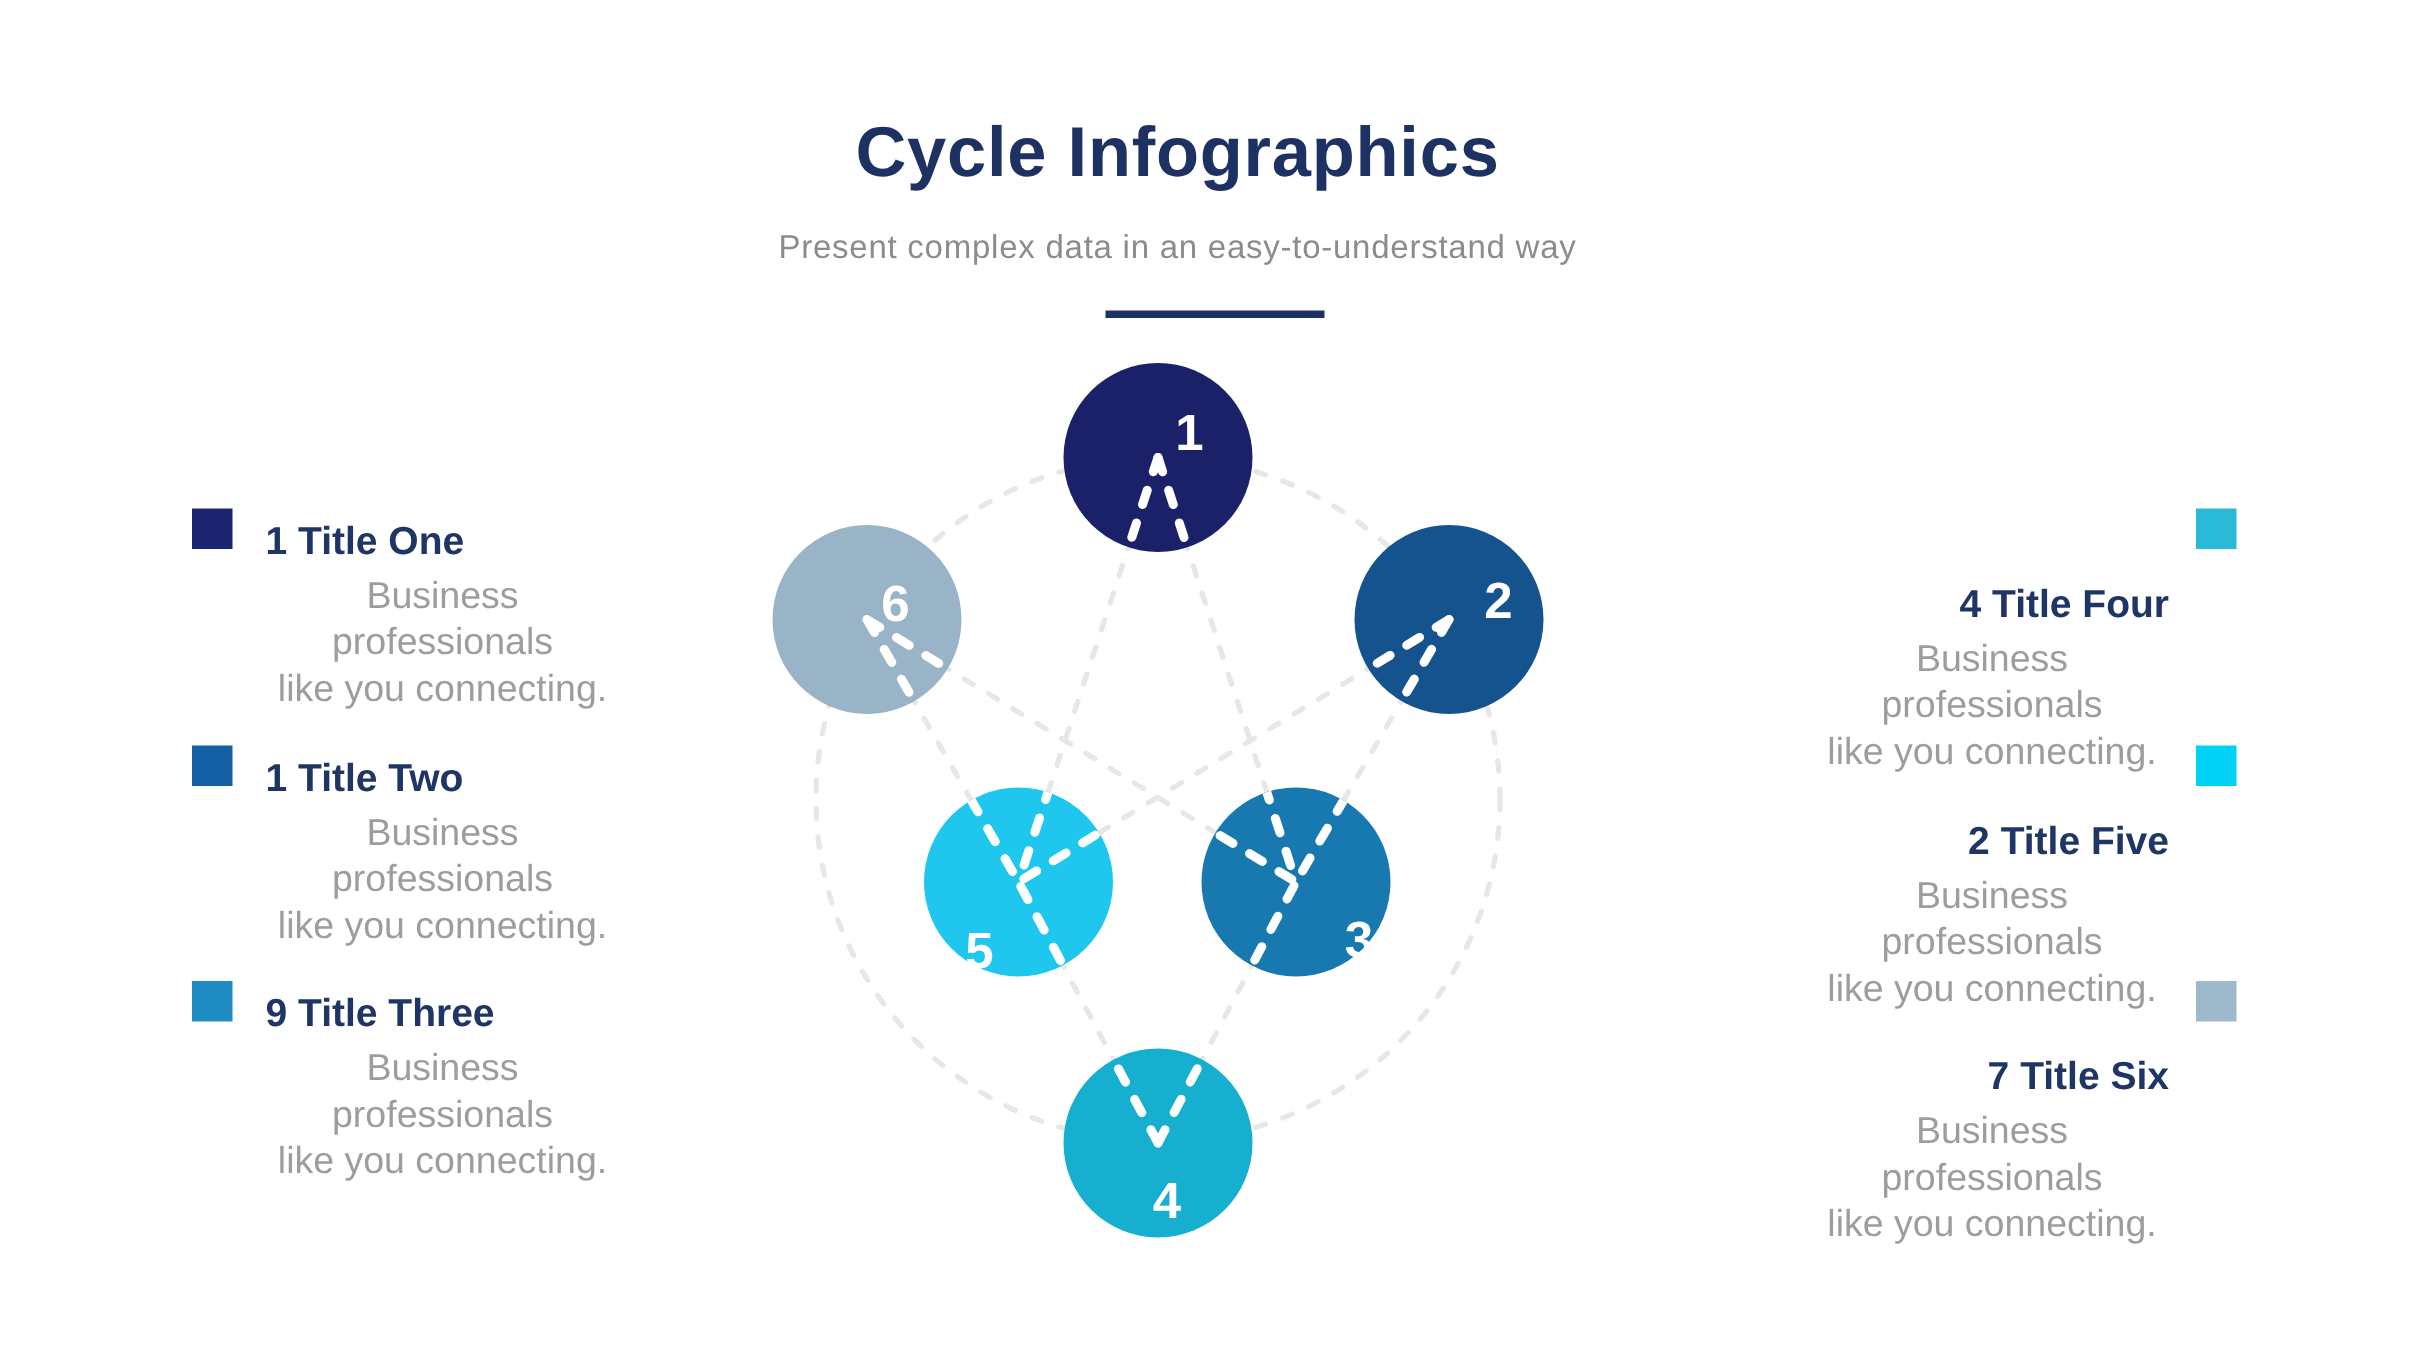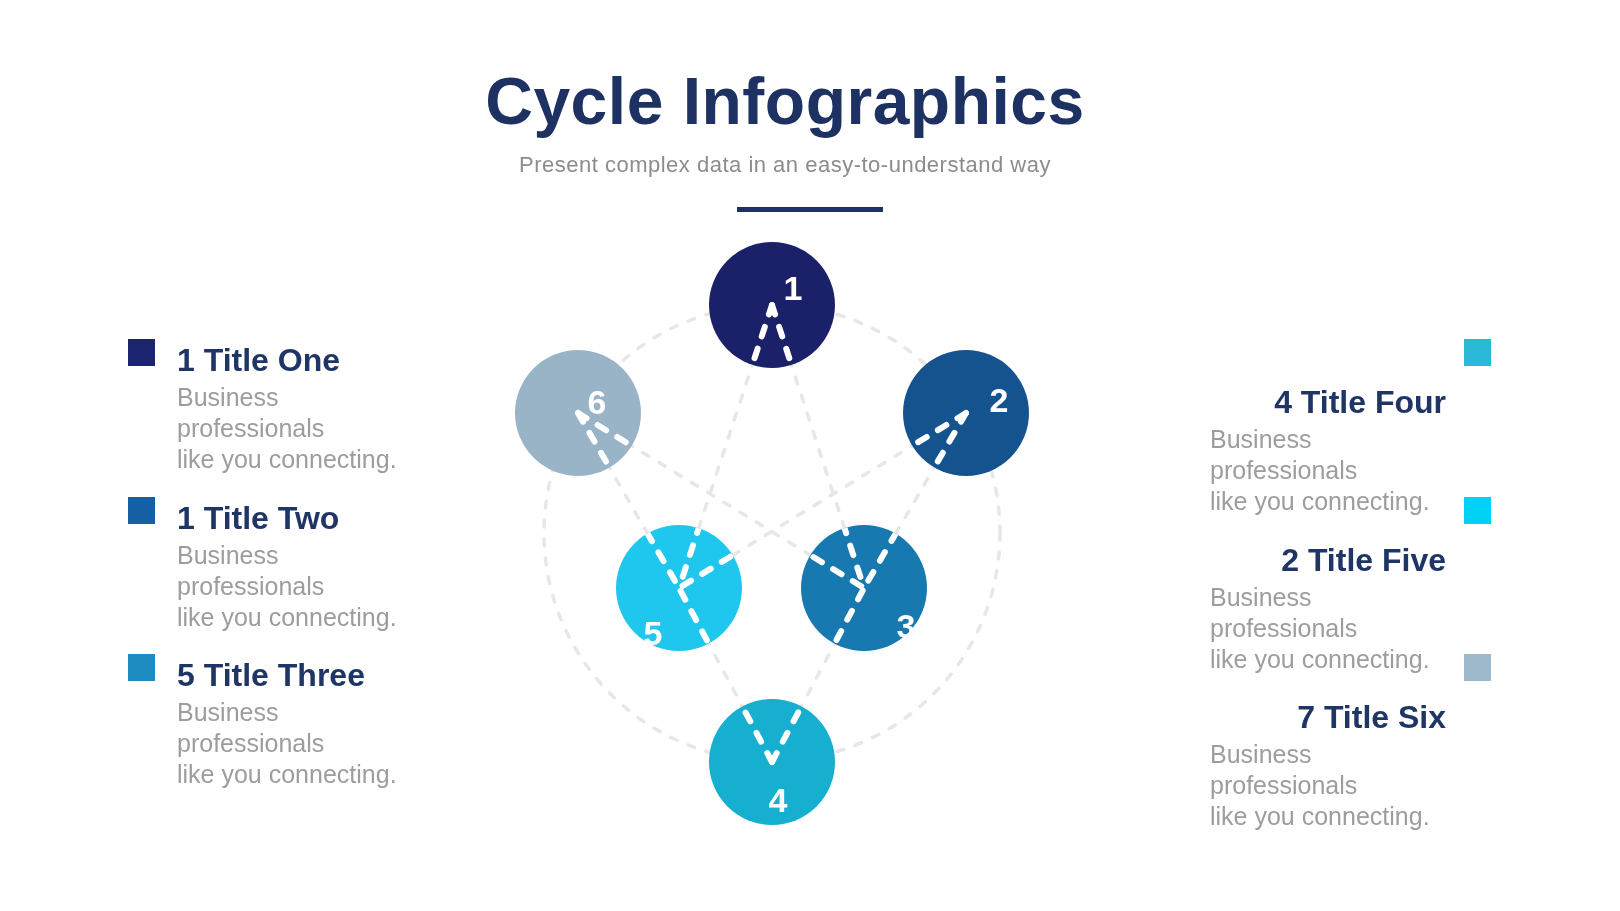--- a/index.html
+++ b/index.html
@@ -3,34 +3,34 @@
 <meta charset="utf-8">
 <style>
   html,body{margin:0;padding:0;background:#ffffff;}
   .canvas{
     position:relative;width:1620px;height:911px;background:#ffffff;overflow:hidden;
     font-family:"Liberation Sans",sans-serif;
   }
   
   .header{position:absolute;left:0;top:0;width:1570px;text-align:center;}
   .page-title{
-    margin:68px 0 0 0;font-size:66px;line-height:66px;font-weight:700;
+    margin:68px 0 0 0;font-size:47px;line-height:66px;font-weight:700;
     color:#1E3163;letter-spacing:0.5px;
   }
   .page-subtitle{
     margin:16px 0 0 0;font-size:22px;line-height:30px;color:#8C8C8C;letter-spacing:0.5px;
   }
   .divider{position:absolute;left:737px;top:207px;width:146px;height:5px;background:#1E3163;}
   
   .entry{position:absolute;width:236px;}
   .entry.left{left:177px;}
   .entry.right{left:1210px;}
-  .entry-title{font-size:32px;line-height:34px;font-weight:700;color:#1E3566;}
+  .entry-title{font-size:26px;line-height:34px;font-weight:700;color:#1E3566;}
   .entry.right .entry-title{text-align:right;margin-top:42px;}
-  .entry-desc{margin-top:5px;font-size:25px;line-height:31px;color:#9D9D9D;text-align:left;}
+  .entry-desc{margin-top:5px;font-size:25px;line-height:31px;color:#9D9D9D;text-align:center;}
   .entry-desc span{display:block;}
   .bullet{position:absolute;top:-4px;width:27px;height:27px;background:#ccc;}
   .entry.left .bullet{left:-49px;}
   .entry.right .bullet{right:-45px;}
   
   .diagram{position:absolute;left:0;top:0;width:1620px;height:911px;}
   .node-number{font-family:"Liberation Sans",sans-serif;}
 </style>
 </head>
 <body>
@@ -110,21 +110,21 @@
     <span class="bullet" style="background: rgb(21, 96, 164);"></span>
     <div class="entry-title">1 Title Two</div>
     <div class="entry-desc">
       <span>Business professionals</span>
       <span>like you connecting.</span>
     </div>
   </div>
 
   <div class="entry left" style="top:658px">
     <span class="bullet" style="background: rgb(30, 139, 195);"></span>
-    <div class="entry-title">5 Title Three</div>
+    <div class="entry-title">9 Title Three</div>
     <div class="entry-desc">
       <span>Business professionals</span>
       <span>like you connecting.</span>
     </div>
   </div>
 
   <div class="entry right" style="top:343px">
     <span class="bullet" style="background: rgb(43, 185, 216);"></span>
     <div class="entry-title">4 Title Four</div>
     <div class="entry-desc">

